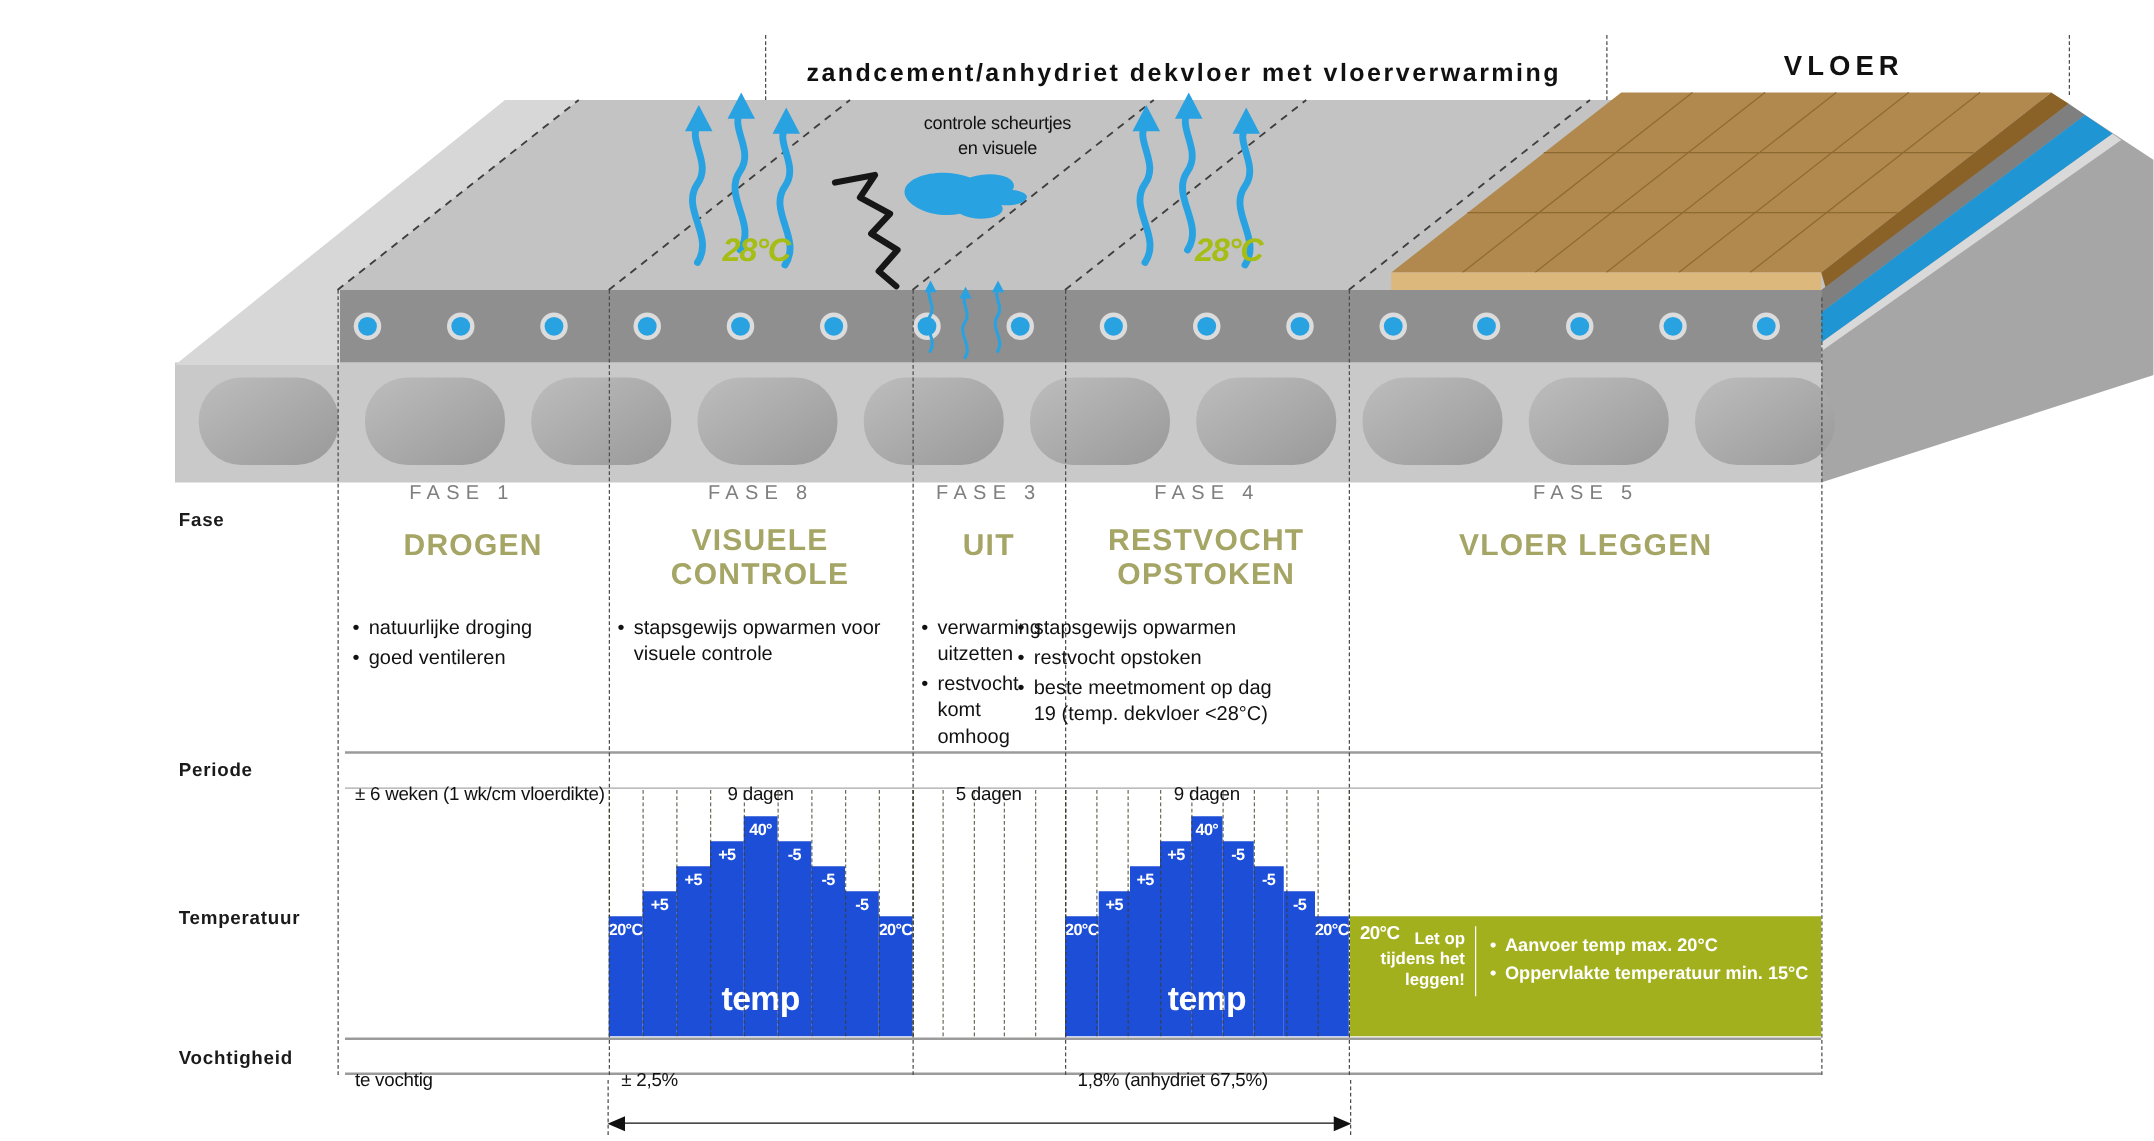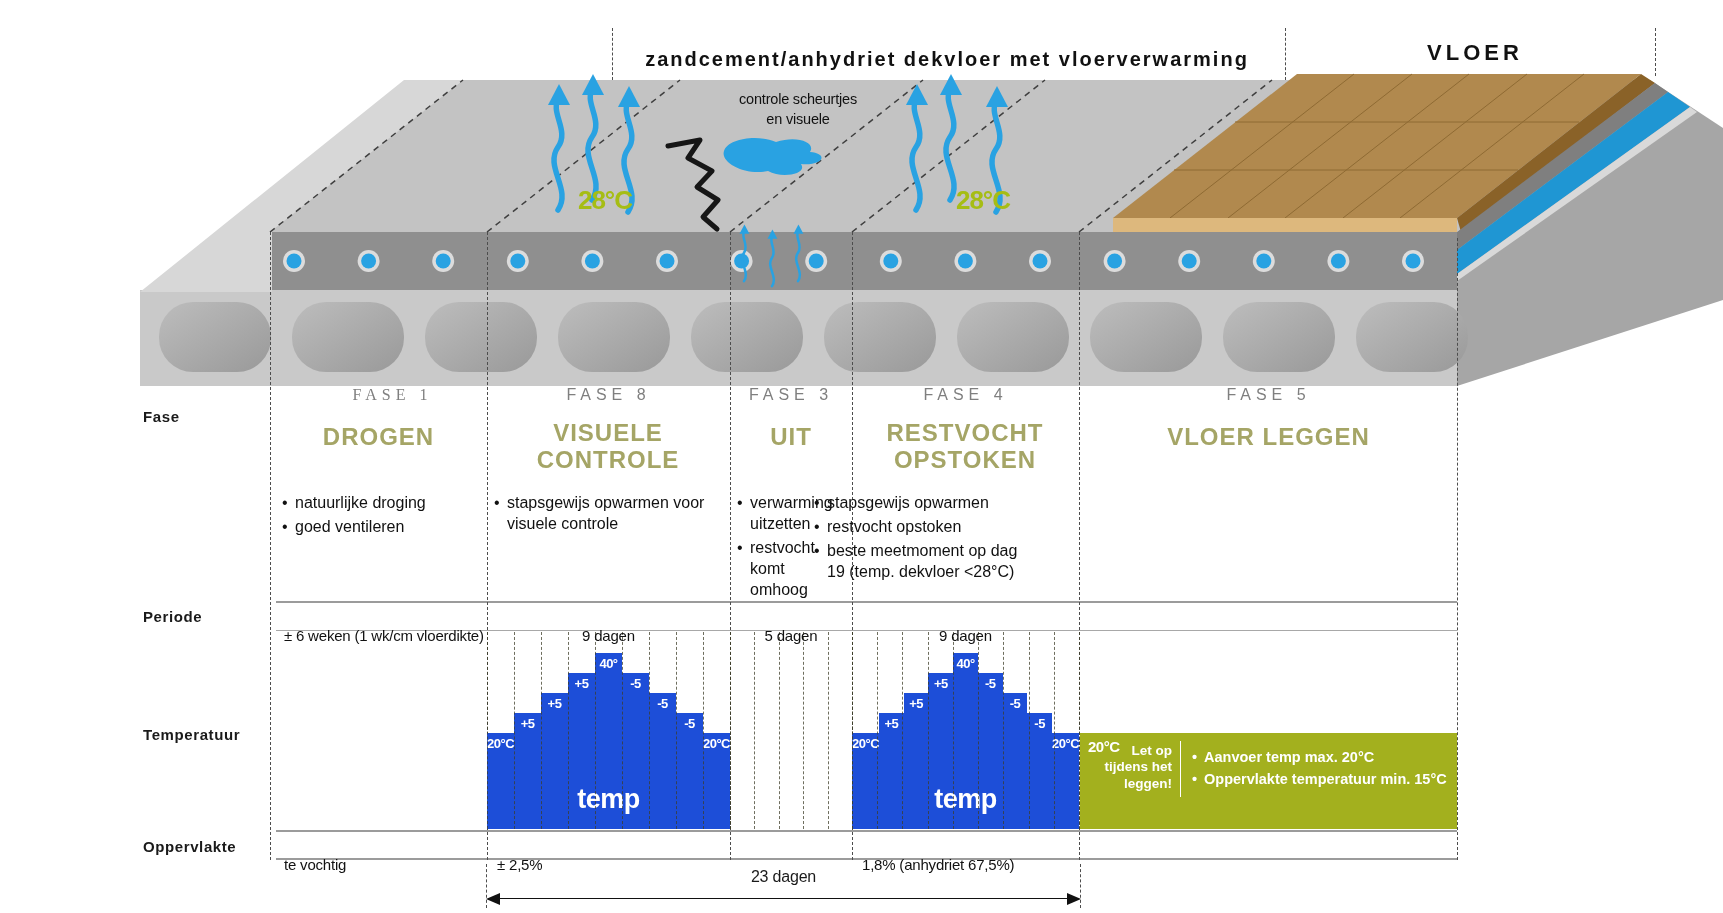--- a/index.html
+++ b/index.html
@@ -5,21 +5,21 @@
   html,body{margin:0;padding:0;background:#fff;}
   #canvas{position:relative;width:1723px;height:913px;background:#fff;overflow:hidden;
           font-family:"Liberation Sans",sans-serif;color:#1a1a1a;}
   #illu{position:absolute;left:0;top:0;z-index:1;}
   .vdash{position:absolute;width:0;border-left:1.6px dashed #4d4d4d;z-index:2;}
   .hline{position:absolute;z-index:2;}
   .txt{position:absolute;z-index:5;}
   .maintitle{font-size:20px;font-weight:bold;letter-spacing:2px;text-align:center;color:#111;}
   .vloertitle{font-size:22px;font-weight:bold;letter-spacing:4px;text-align:center;color:#111;}
   .leaknote{font-size:14.5px;text-align:center;line-height:1.35;letter-spacing:-0.2px;color:#111;}
-  .temp28{font-size:26px;font-weight:bold;color:#a6bd15;text-align:center;letter-spacing:-1px;}
+  .temp28{font-size:26px;font-weight:bold;color:#a6bd15;text-align:center;letter-spacing:-1px;font-style:italic;}
   .rowlabel{font-size:15px;font-weight:bold;letter-spacing:0.6px;color:#1a1a1a;}
   .faselabel{font-size:16px;letter-spacing:5px;color:#7f7f7f;text-align:center;}
   .phasetitle{font-size:24px;font-weight:bold;letter-spacing:1px;color:#a5a566;text-align:center;line-height:1.12;}
   ul.bullets{list-style:none;margin:0;padding:0;font-size:16px;line-height:1.32;color:#111;}
   ul.bullets li{position:relative;padding-left:13px;margin-bottom:3px;}
   ul.bullets li::before{content:"•";position:absolute;left:0;}
   .cellval{font-size:15px;letter-spacing:-0.2px;color:#111;margin-top:20px;}
   .center{text-align:center;}
   .stepchart{position:absolute;top:653px;height:176px;display:flex;align-items:flex-end;z-index:3;}
   .step{flex:1;background:#1d4ed8;}
@@ -165,23 +165,23 @@
   <div class="txt leaknote" style="left:718px;top:90px;width:160px;">
     <span>controle scheurtjes</span><br>
     <span>en visuele</span>
   </div>
   <div class="txt temp28" style="left:545px;top:185px;width:120px;">28°C</div>
   <div class="txt temp28" style="left:923px;top:185px;width:120px;">28°C</div>
 
   <div class="txt rowlabel" style="left:143px;top:408px;">Fase</div>
   <div class="txt rowlabel" style="left:143px;top:608px;">Periode</div>
   <div class="txt rowlabel" style="left:143px;top:726px;">Temperatuur</div>
-  <div class="txt rowlabel" style="left:143px;top:838px;">Oppervlakte</div>
-
-  <div class="txt faselabel" style="left:284px;top:386px;width:217px;font-family:Liberation Serif, serif;">FASE 1</div>
+  <div class="txt rowlabel" style="left:143px;top:838px;">Vochtigheid</div>
+
+  <div class="txt faselabel" style="left:261px;top:386px;width:217px;">FASE 1</div>
   <div class="txt faselabel" style="left:487px;top:386px;width:243px;">FASE 8</div>
   <div class="txt faselabel" style="left:730px;top:386px;width:122px;">FASE 3</div>
   <div class="txt faselabel" style="left:852px;top:386px;width:227px;">FASE 4</div>
   <div class="txt faselabel" style="left:1080px;top:386px;width:377px;">FASE 5</div>
 
   <div class="txt phasetitle" style="left:270px;top:424px;width:217px;">DROGEN</div>
   <div class="txt phasetitle" style="left:508px;top:420px;width:200px;">VISUELE CONTROLE</div>
   <div class="txt phasetitle" style="left:730px;top:424px;width:122px;">UIT</div>
   <div class="txt phasetitle" style="left:860px;top:420px;width:210px;">RESTVOCHT OPSTOKEN</div>
   <div class="txt phasetitle" style="left:1080px;top:424px;width:377px;">VLOER LEGGEN</div>
@@ -313,21 +313,20 @@
       <span class="dl" style="left: 88.8889%;"></span>
       <span class="dl" style="left: 100%;"></span>
     </div>
 
   <div class="hline" style="left:276px;top:830px;width:1181px;height:1.5px;background:#9b9b9b;"></div>
   <div class="hline" style="left:276px;top:858px;width:1181px;height:1.5px;background:#9b9b9b;"></div>
   <div class="txt cellval" style="left:284px;top:836px;">te vochtig</div>
   <div class="txt cellval" style="left:497px;top:836px;">± 2,5%</div>
   <div class="txt cellval" style="left:862px;top:836px;">1,8% (anhydriet 67,5%)</div>
 
-  <div class="txt totallabel center" style="left:486px;top:868px;width:595px;">23 dagen</div>
   <div id="rangearrow">
       <div class="bar"></div>
     </div>
 
 <div class="vdash" style="left: 270px; top: 232px; height: 628px;"></div>
     <div class="vdash" style="left: 487px; top: 232px; height: 628px;"></div>
     <div class="vdash" style="left: 730px; top: 232px; height: 628px;"></div>
     <div class="vdash" style="left: 852px; top: 232px; height: 628px;"></div>
     <div class="vdash" style="left: 1079px; top: 232px; height: 628px;"></div>
     <div class="vdash" style="left: 1457px; top: 238px; height: 622px;"></div>

